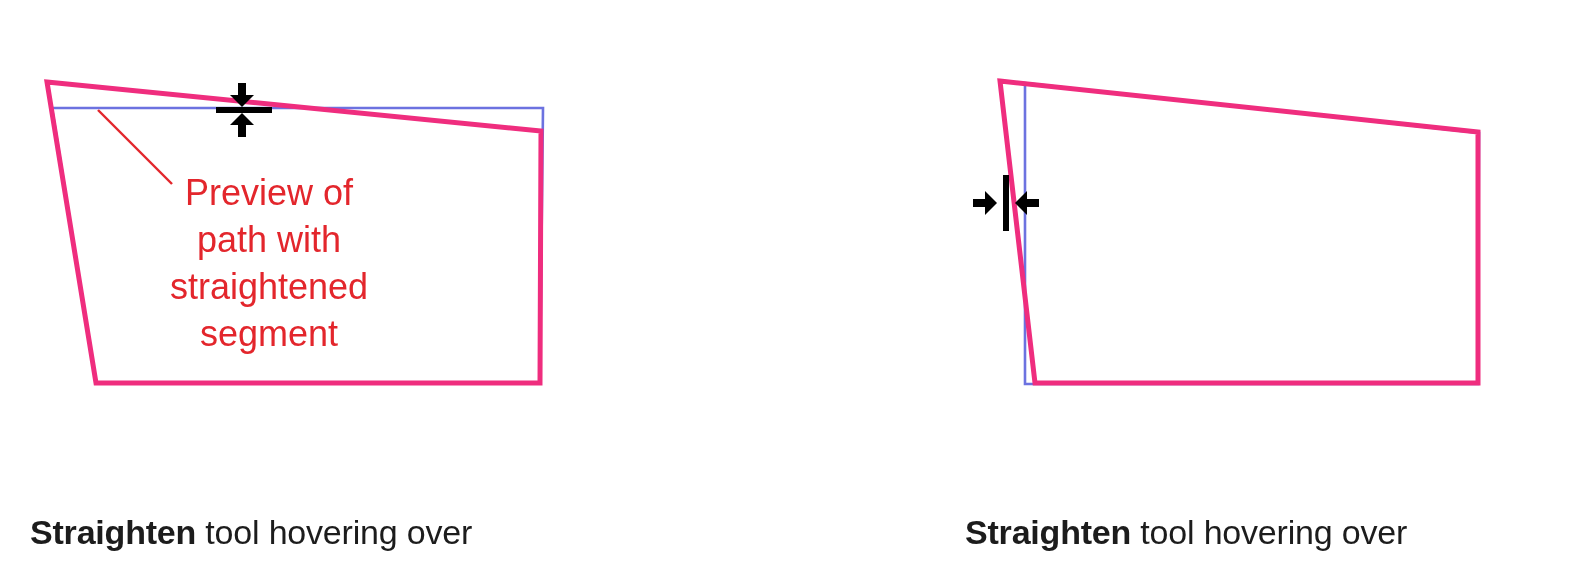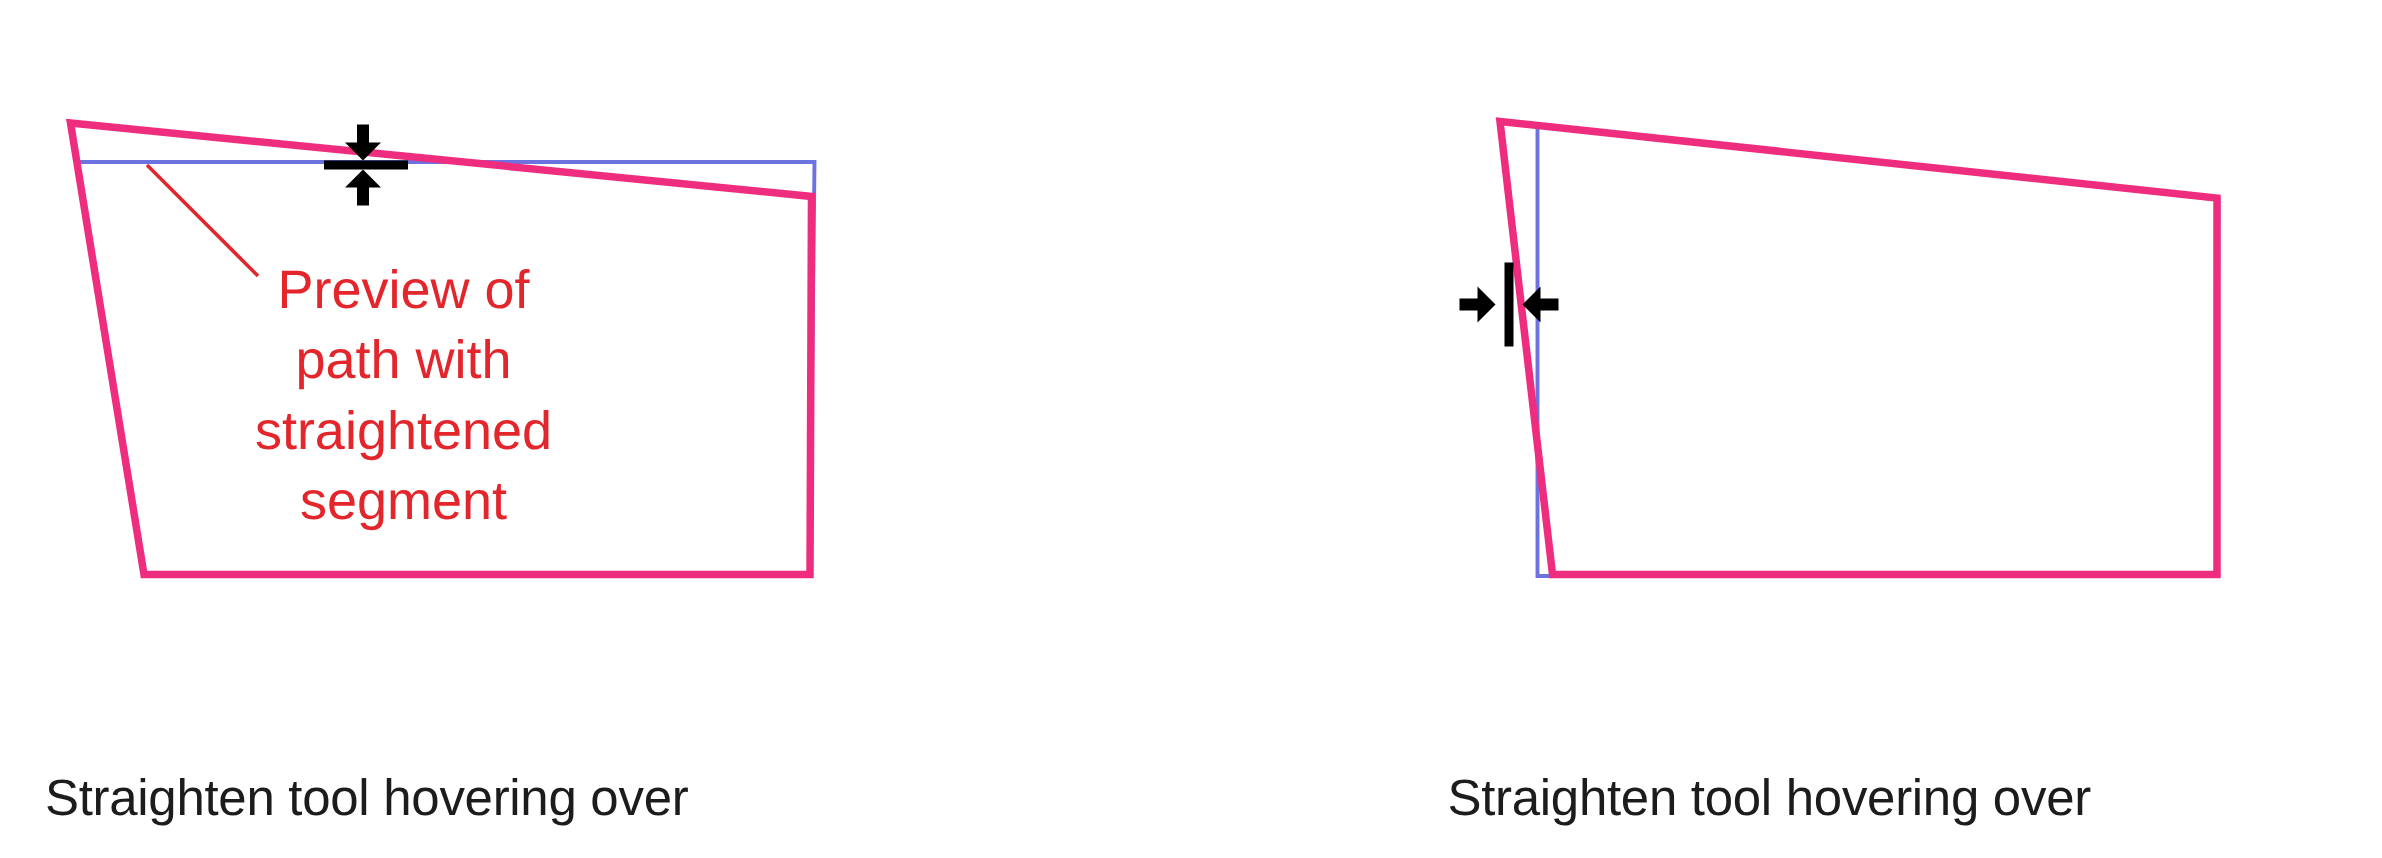--- a/index.html
+++ b/index.html
@@ -43,21 +43,21 @@
     line-height: 46px;
     color: #1c1c1c;
     font-family: "Liberation Sans", "DejaVu Sans", sans-serif;
     font-stretch: condensed;
     letter-spacing: -0.2px;
     white-space: pre-line;
   }
   #caption-left  { left: 30px;  width: 700px; }
   #caption-right { left: 171px; width: 620px; }
   .caption .lead {
-    font-weight: normal;
+    font-weight: bold;
   }
   .caption-line { display: block; }
 </style>
 </head>
 <body>
 
 <div class="figure" id="figure-left">
 
   <div class="diagram">
     <svg viewBox="0 0 794 420" xmlns="http://www.w3.org/2000/svg">

